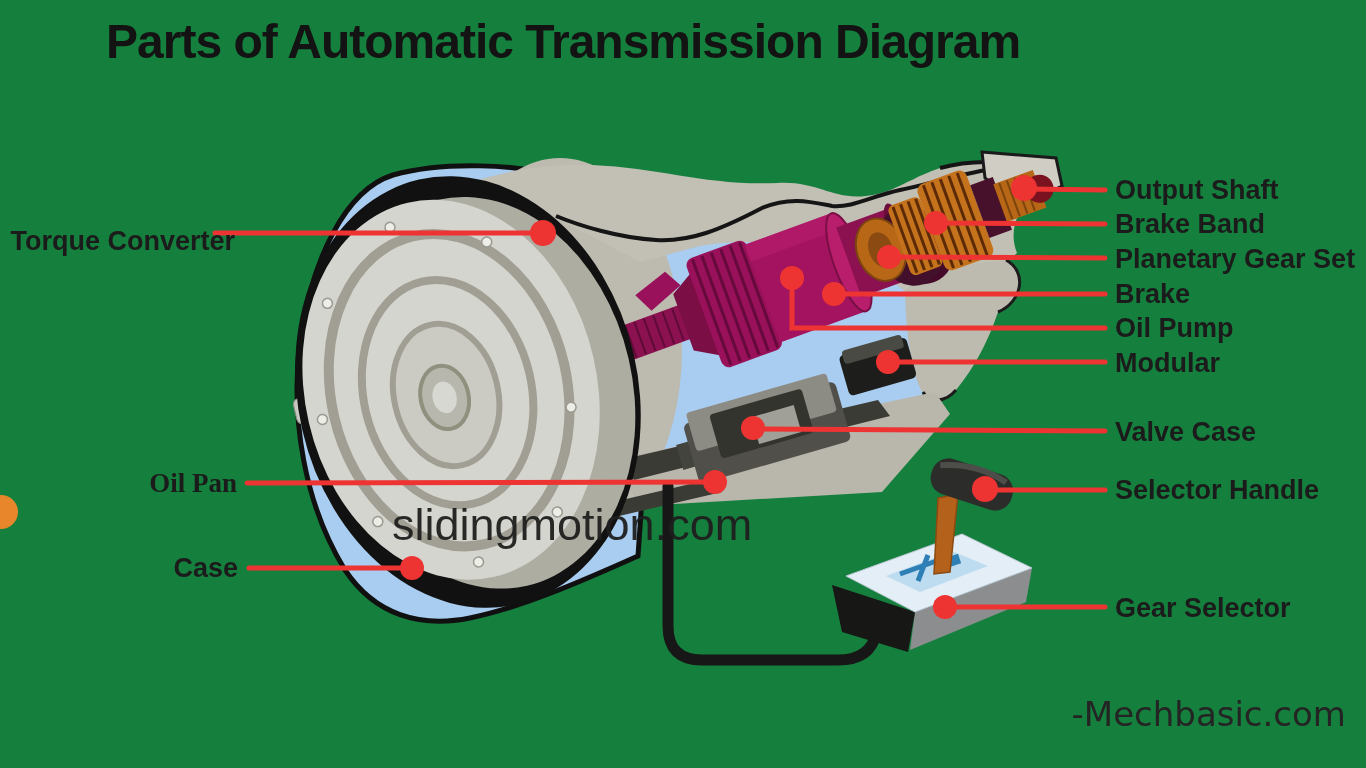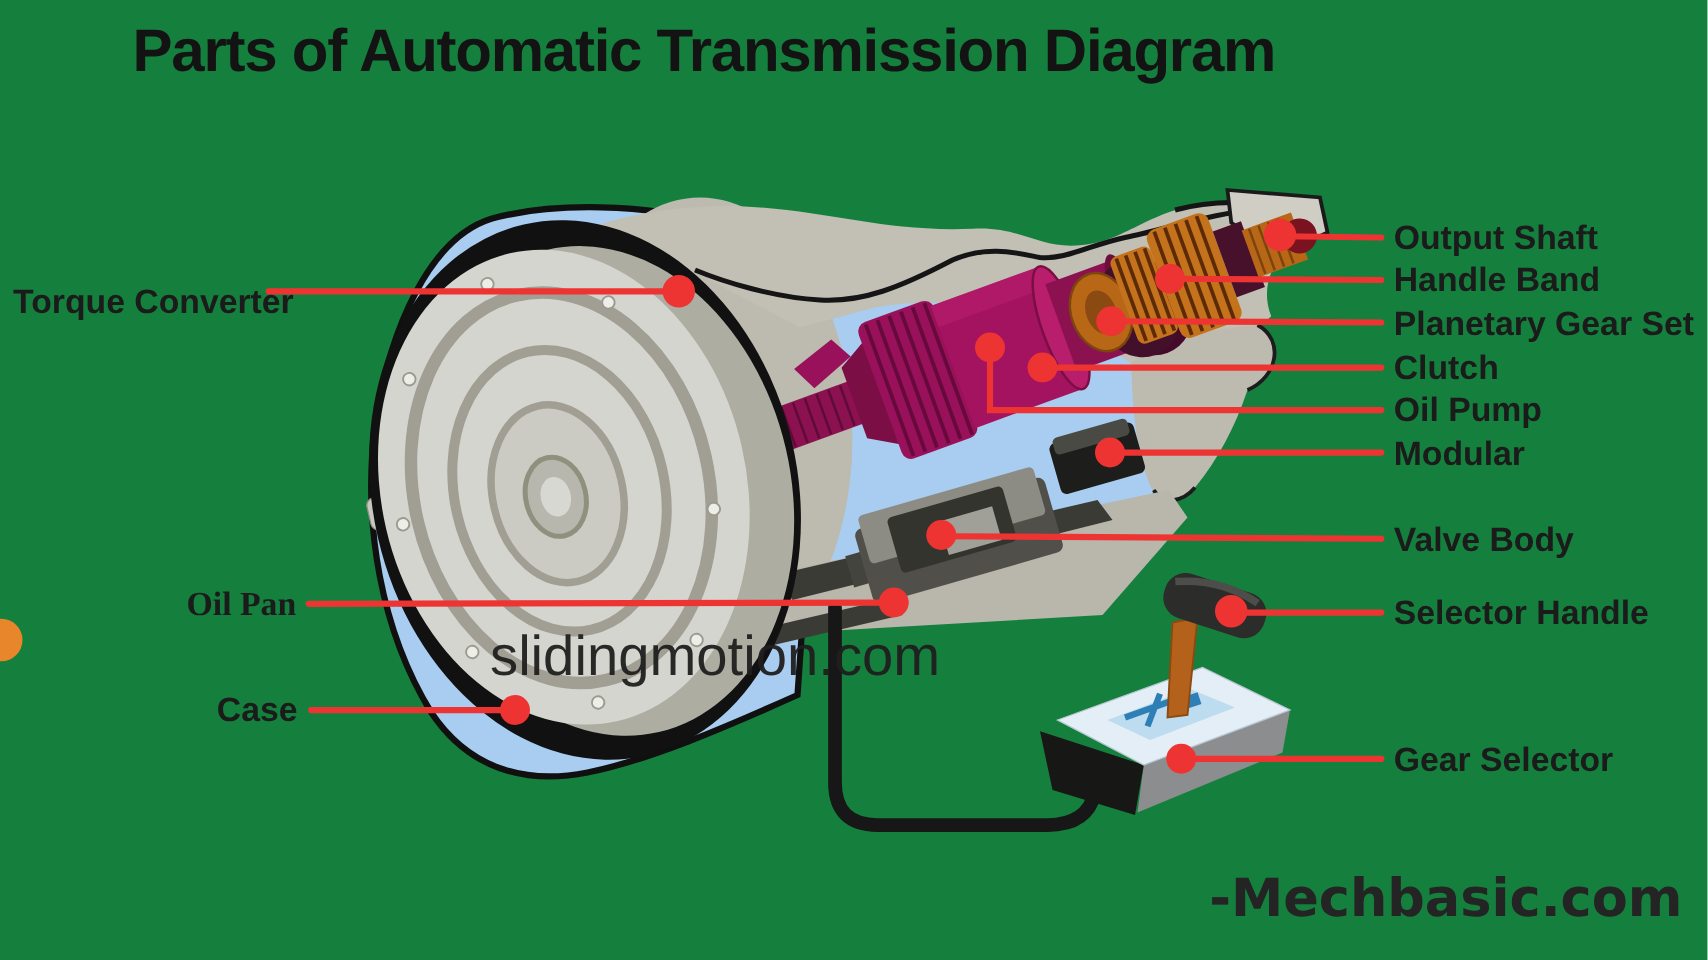--- a/index.html
+++ b/index.html
@@ -4,21 +4,21 @@
 <style>
   html,body{margin:0;padding:0;background:#ffffff;}
   .canvas{position:relative;width:1366px;height:768px;background:#15803d;overflow:hidden;
           font-family:"Liberation Sans",sans-serif;}
   svg.diagram{position:absolute;left:0;top:0;z-index:1;}
   .page-title{position:absolute;left:106px;top:14px;z-index:3;
     font-size:48px;font-weight:700;letter-spacing:-1px;color:#131313;white-space:nowrap;}
   .watermark{position:absolute;left:392px;top:499px;z-index:2;
     font-size:45px;font-weight:400;color:#1f1f1f;white-space:nowrap;opacity:.95;}
   .brand{position:absolute;right:20px;top:694px;z-index:3;
-    font-family:"DejaVu Sans",sans-serif;font-size:42px;font-weight:700;color:#242424;white-space:nowrap;}
+    font-family:"DejaVu Sans",sans-serif;font-size:34px;font-weight:400;color:#242424;white-space:nowrap;}
   .lbl{position:absolute;z-index:3;font-size:27px;font-weight:700;color:#1b1b1b;
        white-space:nowrap;line-height:28px;}
   .lbl-r{left:1115px;}
   .lbl-l{text-align:right;}
 </style>
 </head>
 <body>
 
 <div class="canvas">
 
@@ -208,22 +208,22 @@
 
   <div class="page-title">Parts of Automatic Transmission Diagram</div>
   <div class="watermark">slidingmotion.com</div>
   <div class="brand">-Mechbasic.com</div>
 
   <div class="lbl lbl-l" style="right:1131px;top:227px;">Torque Converter</div>
   <div class="lbl lbl-l" style="right:1129px;top:469px;font-family:Liberation Serif, serif;">Oil Pan</div>
   <div class="lbl lbl-l" style="right:1128px;top:554px;">Case</div>
 
   <div class="lbl lbl-r" style="top:176px;">Output Shaft</div>
-  <div class="lbl lbl-r" style="top:210px;">Handle Band</div>
+  <div class="lbl lbl-r" style="top:210px;">Brake Band</div>
   <div class="lbl lbl-r" style="top:245px;">Planetary Gear Set</div>
-  <div class="lbl lbl-r" style="top:280px;">Clutch</div>
+  <div class="lbl lbl-r" style="top:280px;">Brake</div>
   <div class="lbl lbl-r" style="top:314px;">Oil Pump</div>
   <div class="lbl lbl-r" style="top:349px;">Modular</div>
-  <div class="lbl lbl-r" style="top:418px;">Valve Body</div>
+  <div class="lbl lbl-r" style="top:418px;">Valve Case</div>
   <div class="lbl lbl-r" style="top:476px;text-align:right;">Selector Handle</div>
   <div class="lbl lbl-r" style="top:594px;">Gear Selector</div>
 
 </div>
 
 </body></html>

